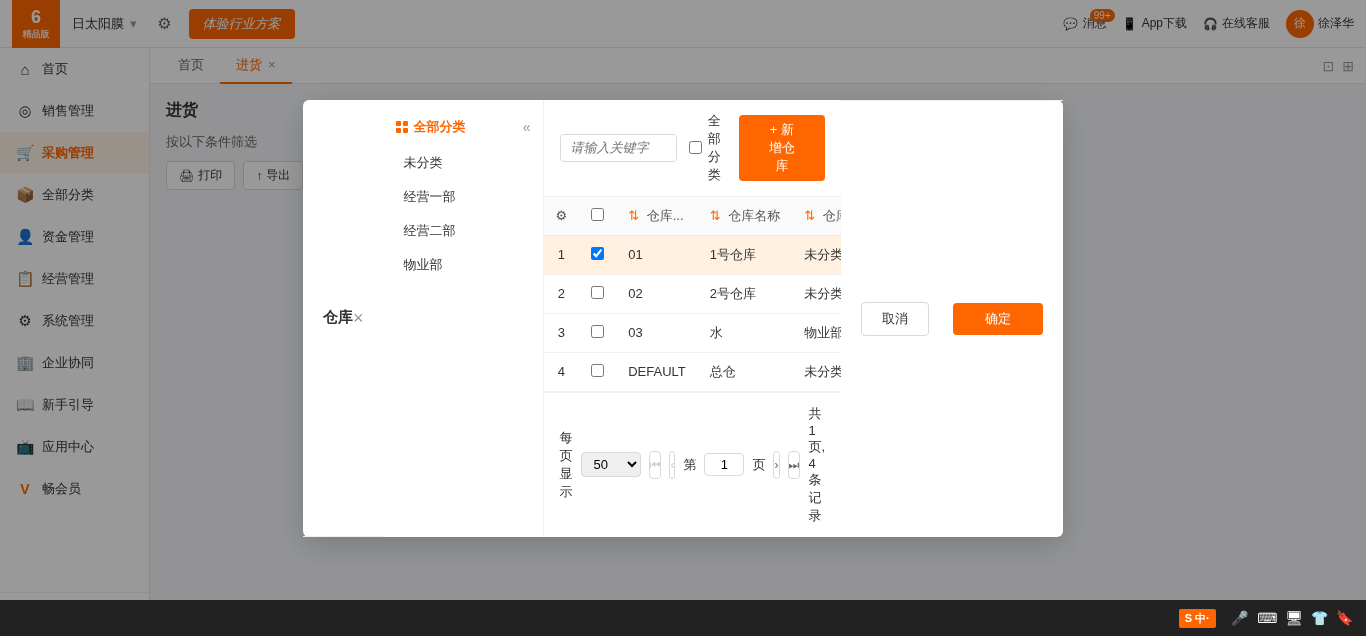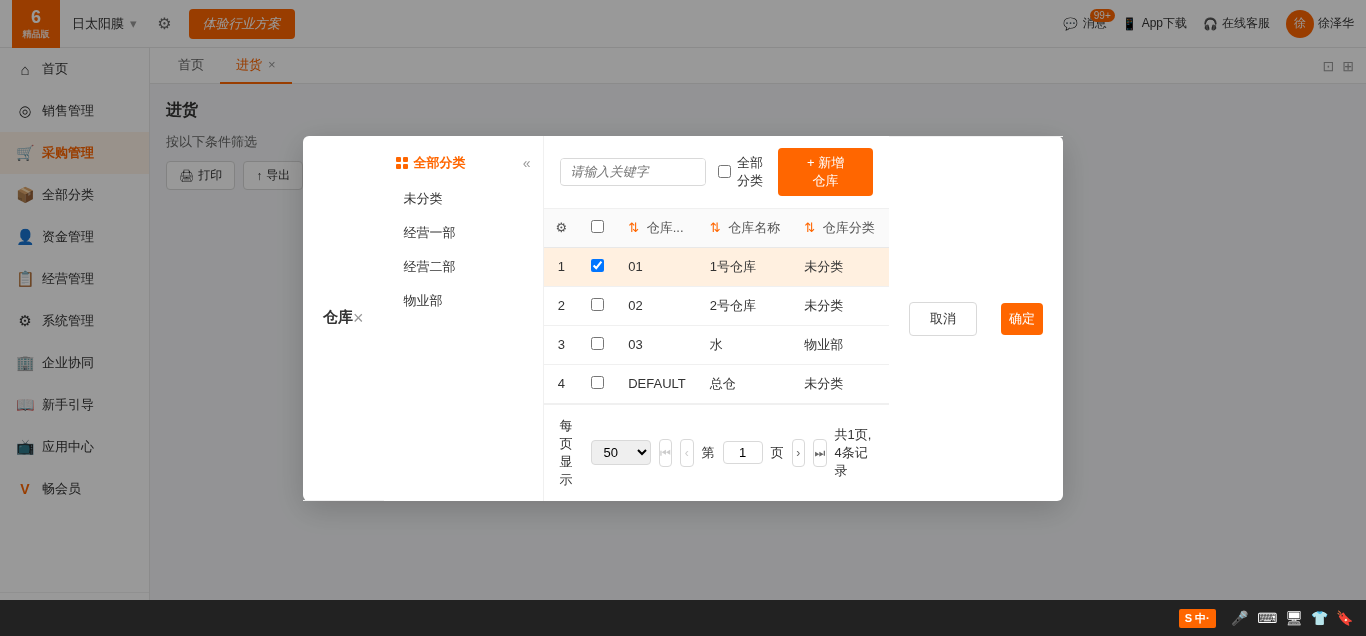--- a/index.html
+++ b/index.html
@@ -454,21 +454,21 @@
       padding: 7px 20px;
       cursor: pointer;
       font-size: 13px;
       color: #333;
     }
     .btn-confirm {
       border: none;
       background: #f60;
       color: #fff;
       border-radius: 4px;
-      padding: 7px 8px;
+      padding: 7px 32px;
       cursor: pointer;
       font-size: 13px;
     }
 
     
     .status-bar {
       position: fixed;
       bottom: 0;
       left: 0;
       right: 0;

